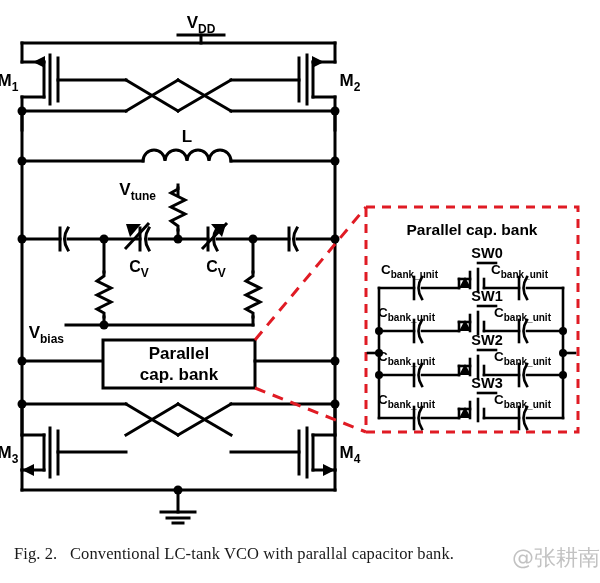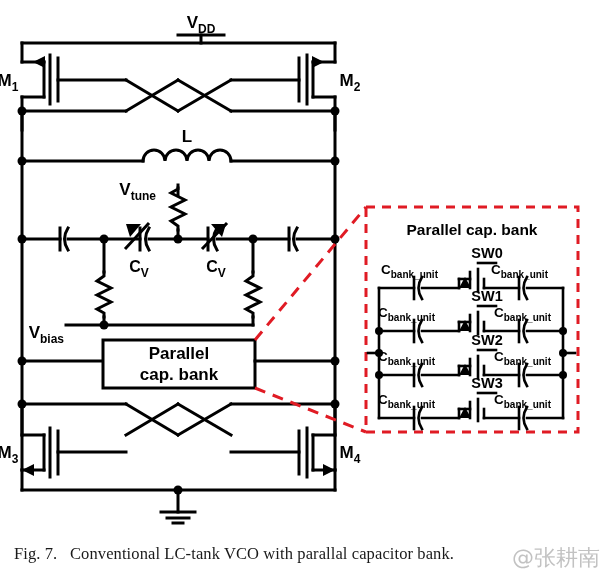--- a/index.html
+++ b/index.html
@@ -352,15 +352,15 @@
   </g>
 
   <text x="201" y="28" font-size="17" fill="#000" stroke="none" text-anchor="middle">
     <tspan>V</tspan><tspan dy="5" font-size="12">DD</tspan>
   </text>
 
 </svg>
 </div>
 
 <div id="caption">
-  <span class="cap-text">Fig. 7.   Conventional LC-tank VCO with parallal capacitor bank.</span>
+  <span class="cap-text">Fig. 2.   Conventional LC-tank VCO with parallal capacitor bank.</span>
   <span class="wm" id="wm-at">@张耕南阳</span>
 </div>
 
 </body></html>

